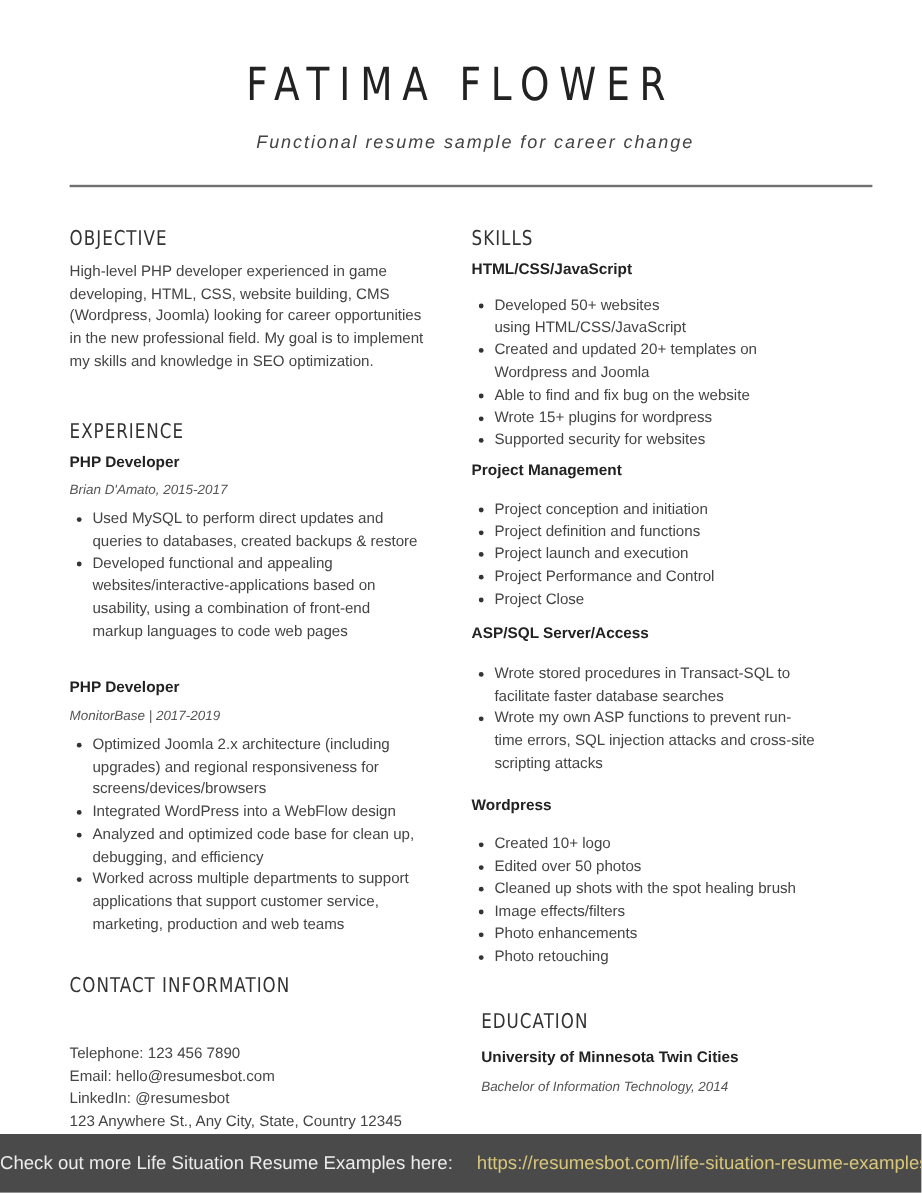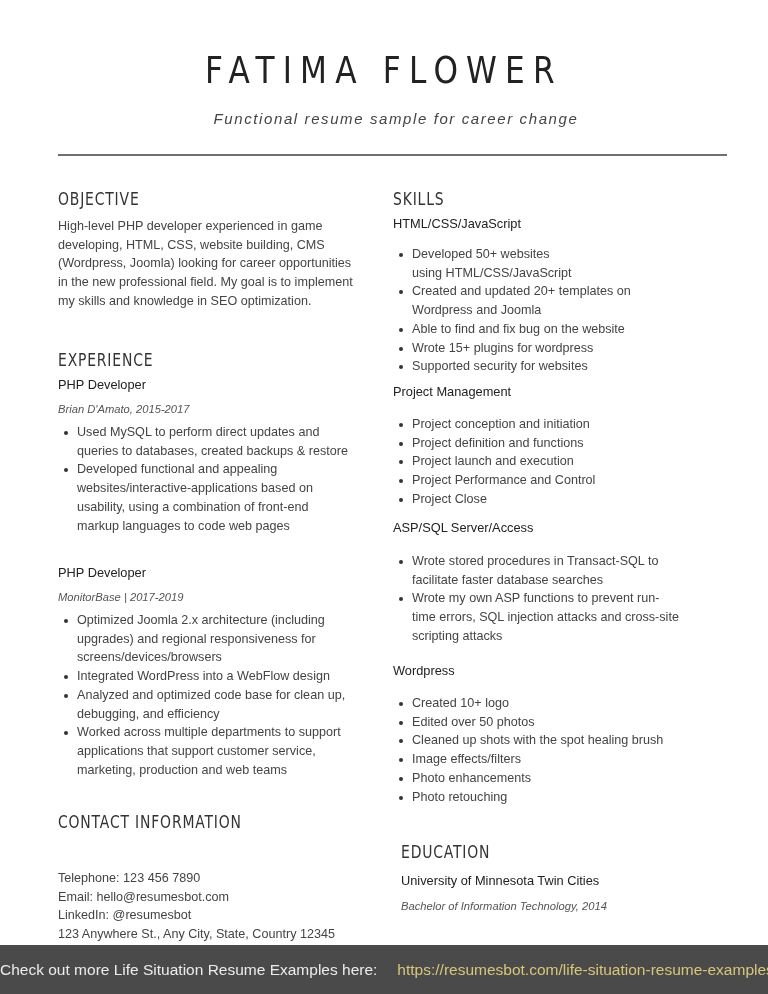--- a/index.html
+++ b/index.html
@@ -27,21 +27,21 @@
       position: absolute; font-family: "DejaVu Sans", sans-serif;
       font-size: 17px; letter-spacing: 1px; color: #333;
       transform: scaleX(0.82); transform-origin: left center;
       line-height: 20px; white-space: nowrap;
     }
 
     .para {
       position: absolute; font-size: 12.6px; line-height: 18.7px; color: #444;
     }
     .job-title, .skill-title, .edu-school {
-      position: absolute; font-weight: normal; font-size: 12.8px; color: #222;
+      position: absolute; font-weight: bold; font-size: 12.8px; color: #222;
       line-height: 18px; white-space: nowrap;
     }
     .job-meta, .edu-degree {
       position: absolute; font-style: italic; font-size: 11.2px; color: #555;
       line-height: 16px; white-space: nowrap;
     }
     ul.blist {
       position: absolute; list-style: none;
     }
     ul.blist li {

